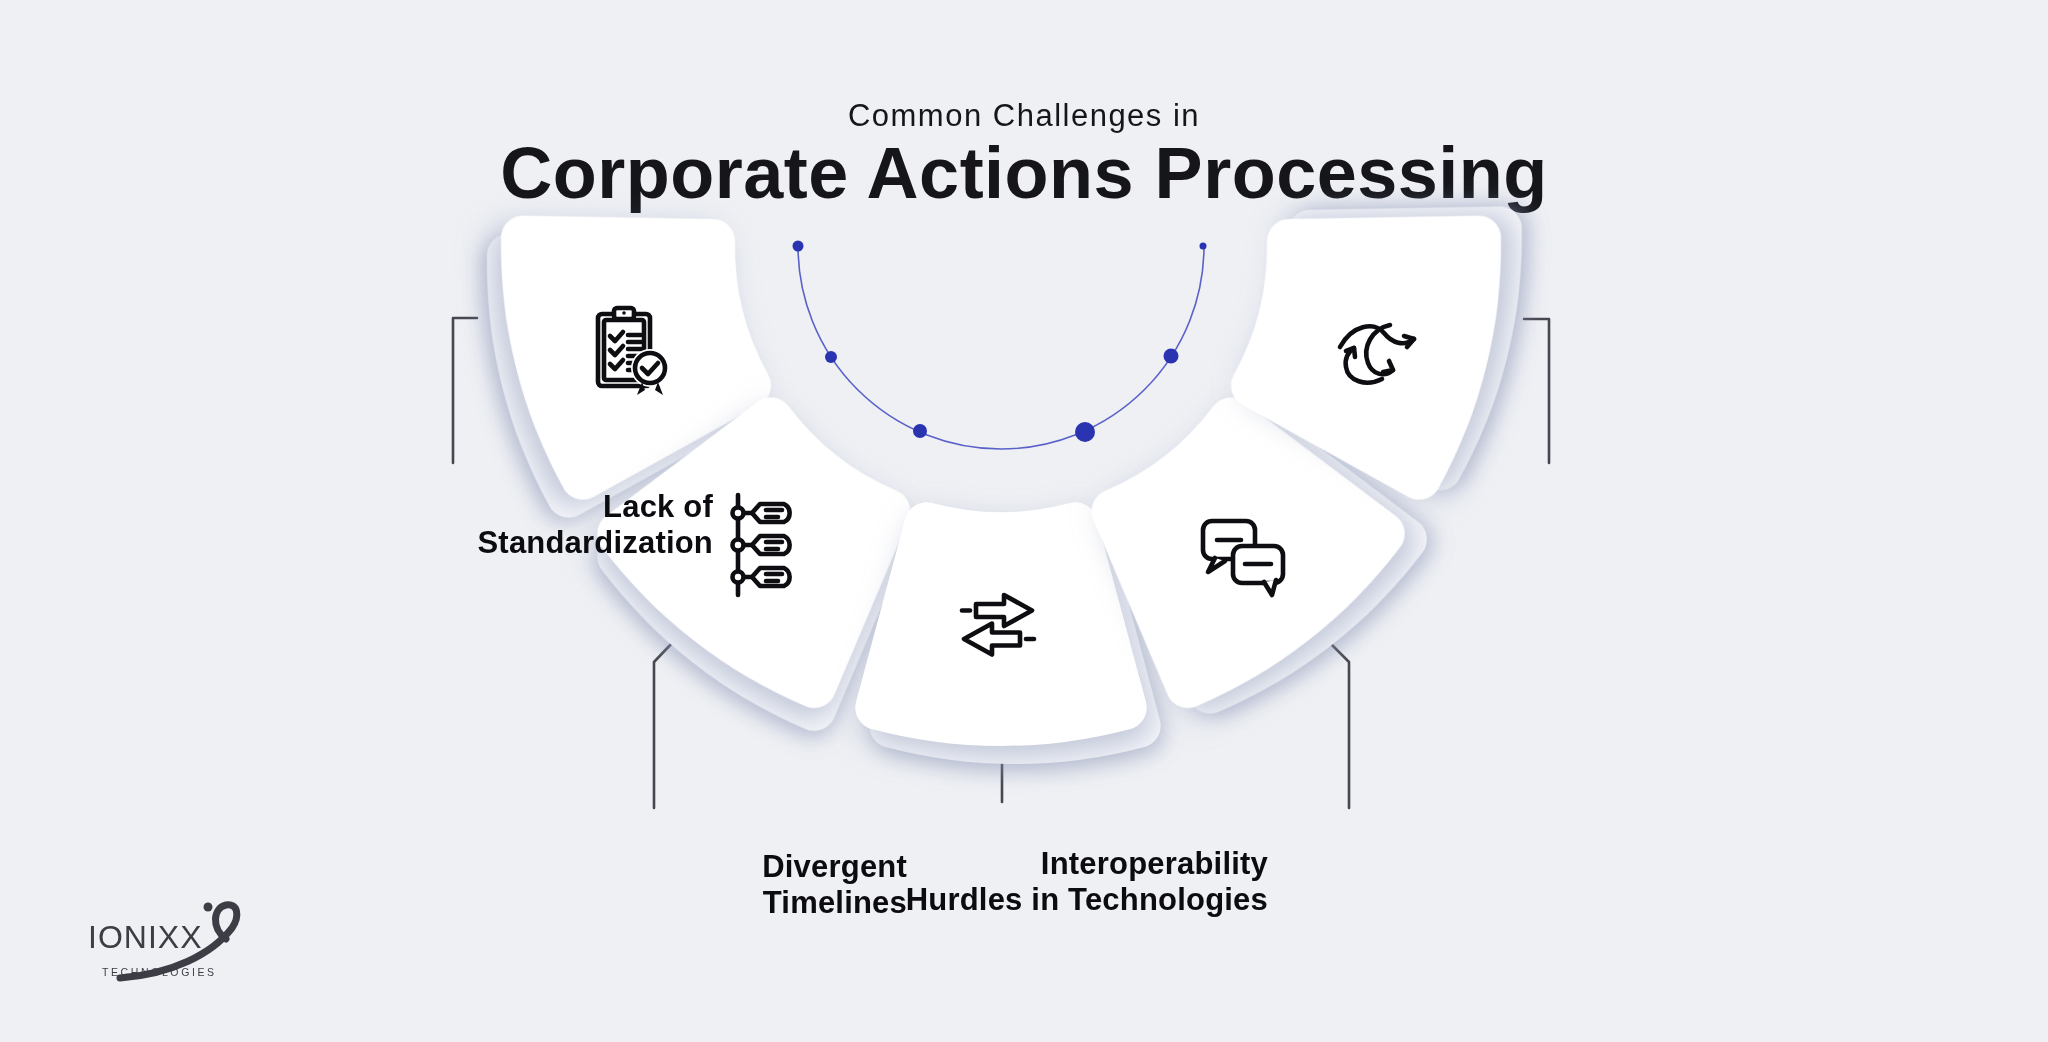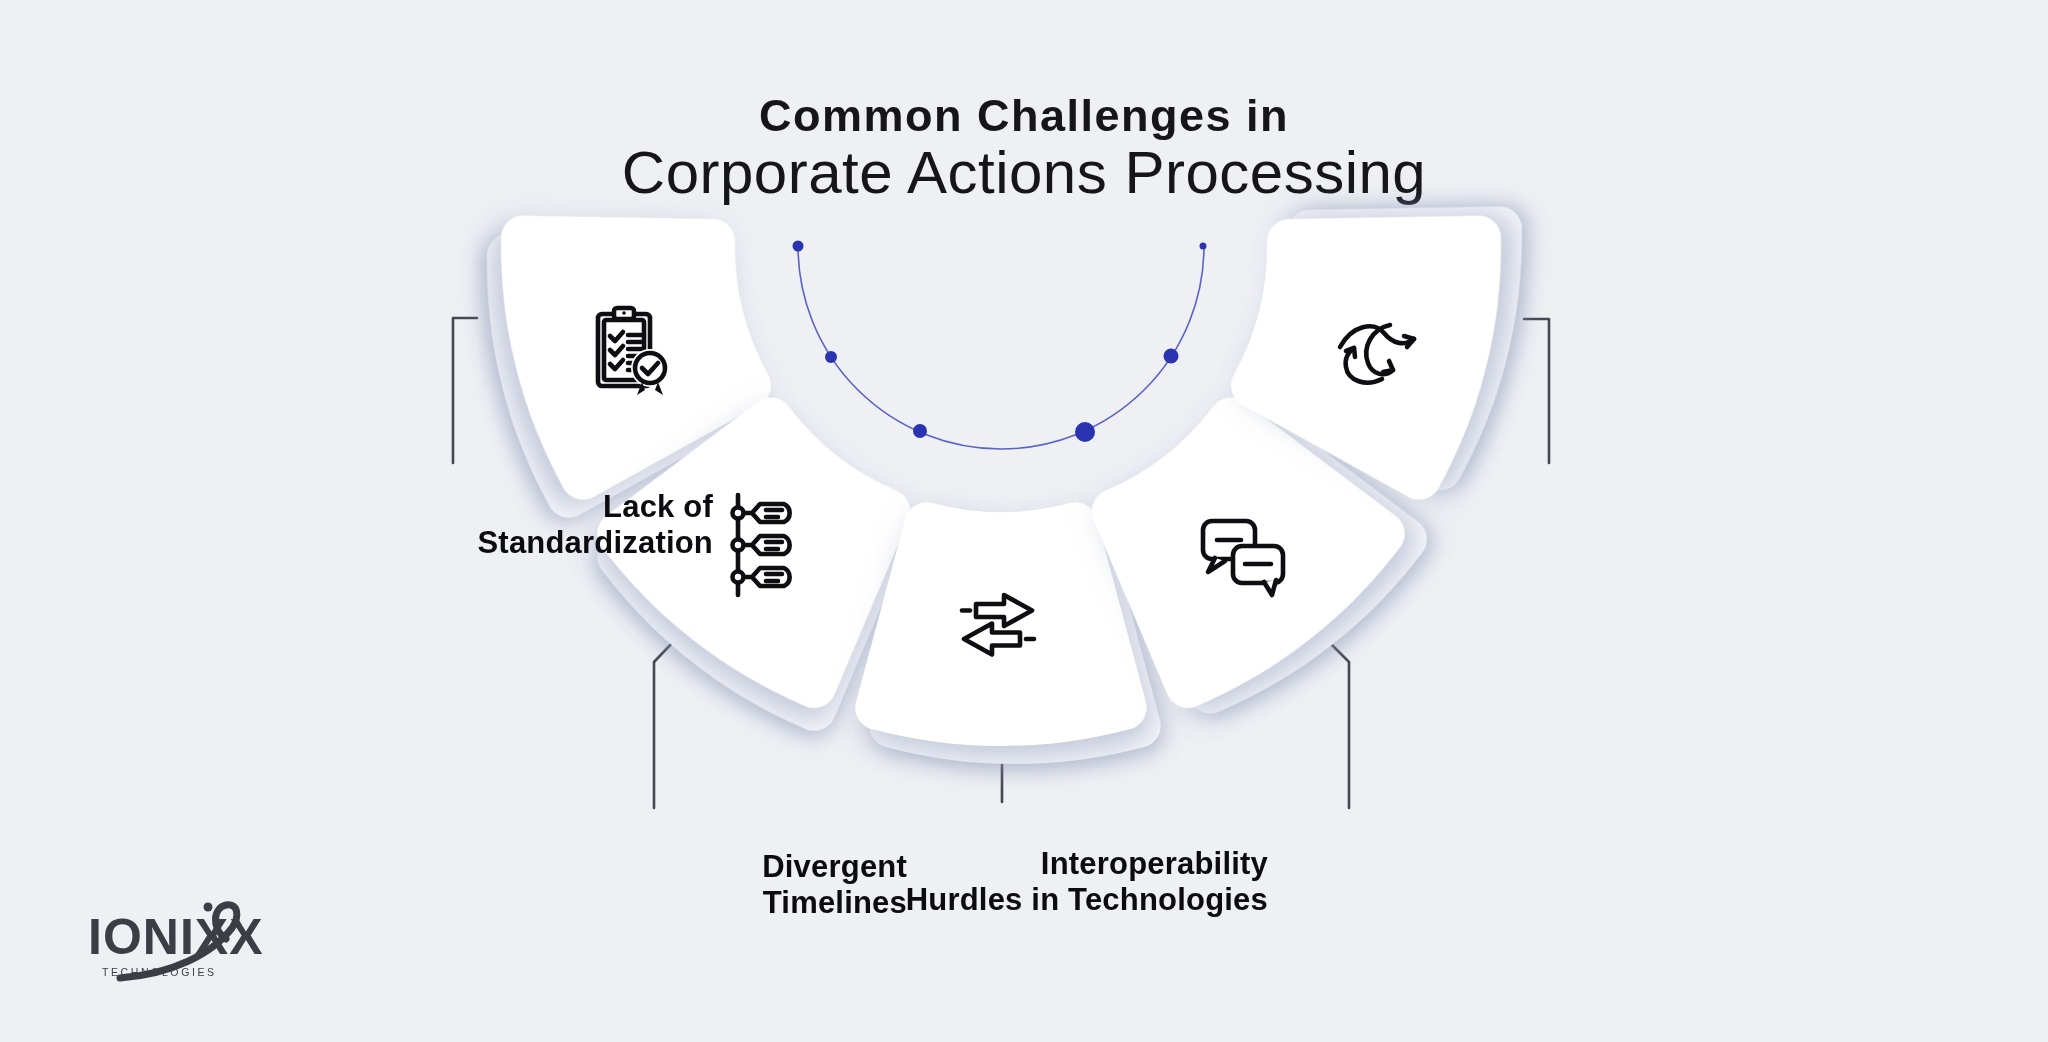--- a/index.html
+++ b/index.html
@@ -10,22 +10,22 @@
   html,body{width:2048px;height:1042px;overflow:hidden}
   body{
     background:var(--background);
     font-family:"Liberation Sans","DejaVu Sans",sans-serif;
     position:relative;
   }
   .stage{position:absolute;inset:0;width:2048px;height:1042px}
 
   
   .title{position:absolute;left:0;top:88px;width:2048px;text-align:center;color:var(--heading)}
-  .title .t1{font-size:45px;font-weight:700;letter-spacing:1.5px;line-height:56px}
-  .title .t2{font-size:60px;font-weight:400;letter-spacing:0.5px;line-height:58px}
+  .title .t1{font-size:31px;font-weight:400;letter-spacing:1.5px;line-height:56px}
+  .title .t2{font-size:72px;font-weight:700;letter-spacing:0.5px;line-height:58px}
 
   
   svg.diagram{position:absolute;left:0;top:0}
   .card-under{fill:#fbfcfe;stroke:#fbfcfe;stroke-width:44px;stroke-linejoin:round;
               filter:drop-shadow(4px 8px 9px rgba(135,145,180,.38))}
   .card{fill:var(--card);stroke:var(--card);stroke-width:44px;stroke-linejoin:round;
         filter:drop-shadow(7px 13px 15px rgba(135,145,180,.50))}
   .arc{fill:none;stroke:var(--arc-line);stroke-width:1.6px}
   .dot{fill:var(--accent-blue)}
   .connector{fill:none;stroke:var(--connector);stroke-width:2.6px;stroke-linecap:round;stroke-linejoin:round}
@@ -38,21 +38,21 @@
   .item-label{position:absolute;width:520px;text-align:right;color:var(--label);
               font-size:31px;font-weight:700;line-height:36px;letter-spacing:0.2px}
   .lbl-1{left:193px;top:489px}
   .lbl-2{left:387px;top:849px}
   .lbl-3{left:748px;top:846px}
   .lbl-4{left:1089px;top:848px}
   .lbl-5{left:1290px;top:489px}
 
   
   .logo{position:absolute;left:80px;top:890px;width:270px;height:115px;color:var(--logo)}
-  .logo .word{position:absolute;left:8px;top:22px;font-size:50px;font-weight:700;letter-spacing:1px;line-height:50px}
+  .logo .word{position:absolute;left:8px;top:22px;font-size:32px;font-weight:400;letter-spacing:1px;line-height:50px}
   .logo .sub{position:absolute;left:22px;top:76px;font-size:10.5px;font-weight:400;letter-spacing:2.6px}
   .logo svg{position:absolute;left:0;top:0}
   .swoosh{fill:none;stroke:var(--logo);stroke-width:7px;stroke-linecap:round}
 </style>
 </head>
 <body>
 
 <div class="stage">
 
   <div class="title">

